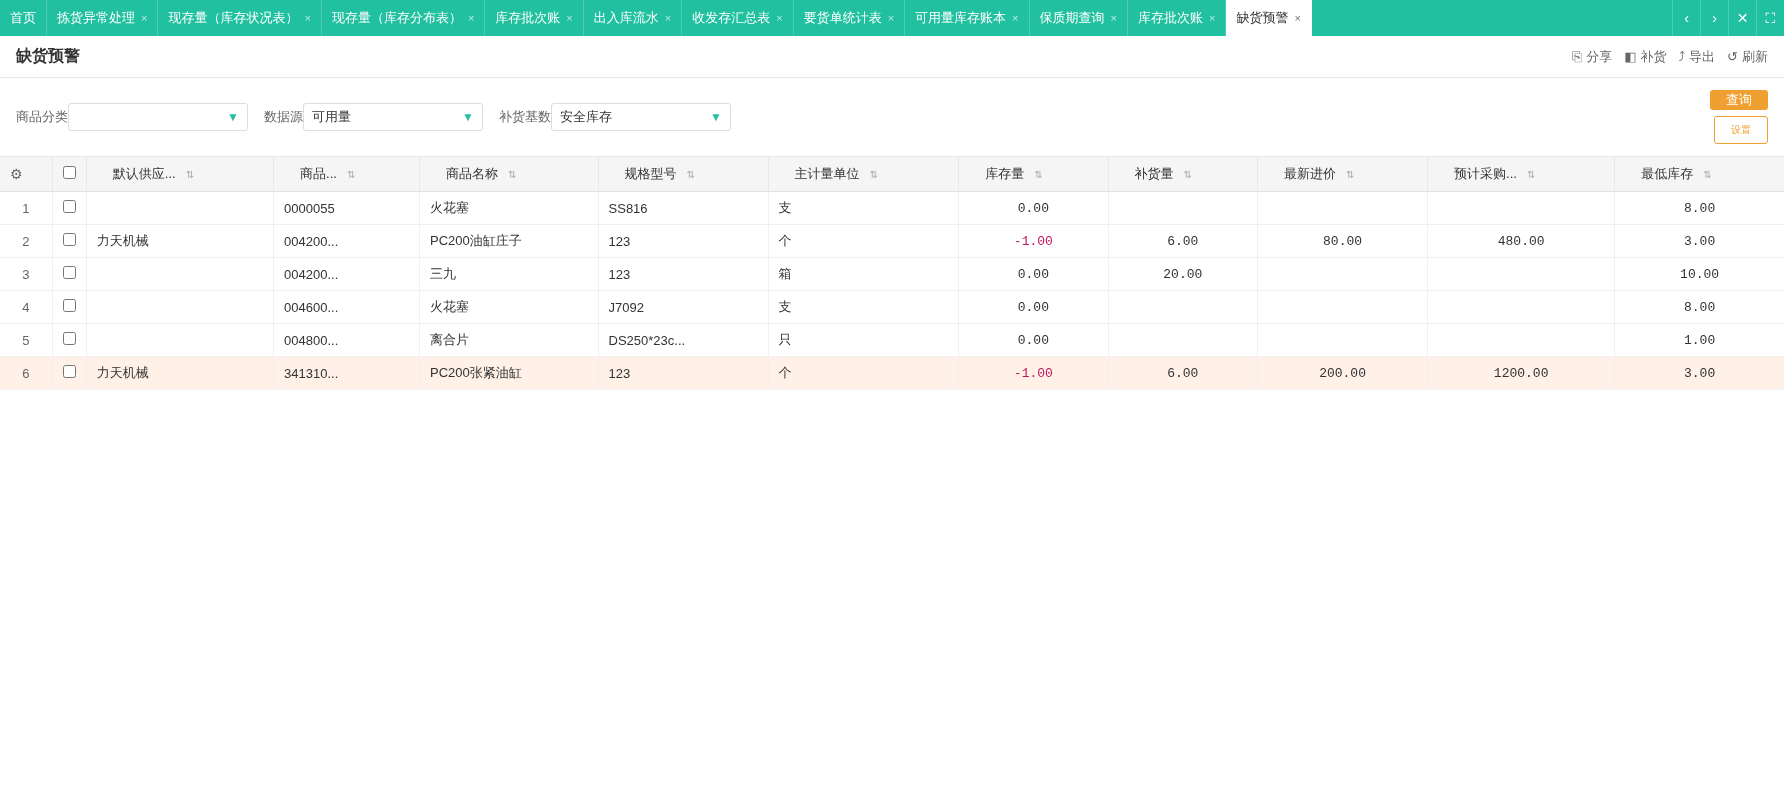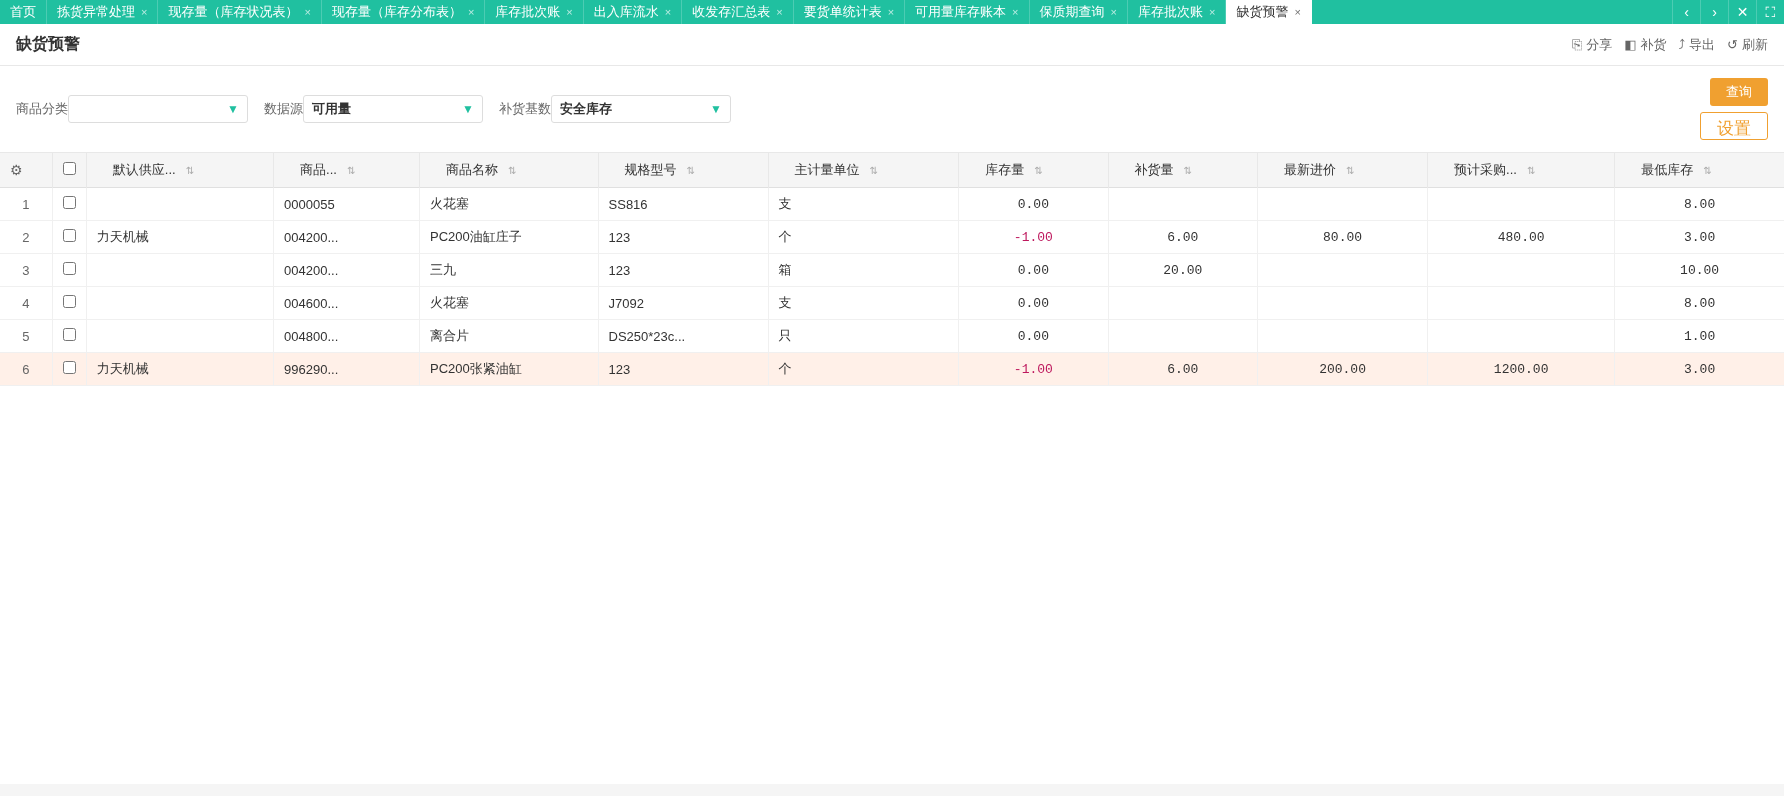--- a/index.html
+++ b/index.html
@@ -3,21 +3,21 @@
   <meta charset="utf-8">
   <style>
     * { box-sizing: border-box; margin: 0; padding: 0; font-family: 'Microsoft YaHei', Arial, sans-serif; font-size: 13px; }
     body { background: #f5f5f5; overflow-x: hidden; }
 
     
     .top-nav {
       display: flex;
       align-items: center;
       background: #20c0a0;
-      height: 24px;
+      height: 36px;
       overflow: hidden;
       position: relative;
     }
     .nav-tab {
       display: flex;
       align-items: center;
       height: 36px;
       padding: 0 10px;
       color: #fff;
       white-space: nowrap;
@@ -110,50 +110,50 @@
       align-items: center;
       border: 1px solid #ddd;
       border-radius: 3px;
       background: #fff;
       height: 28px;
       padding: 0 8px;
       min-width: 180px;
       cursor: pointer;
       gap: 4px;
     }
-    .filter-select-text { flex: 1; color: #999; font-weight: bold; }
+    .filter-select-text { flex: 1; color: #999; }
     .filter-select-arrow { color: #20c0a0; font-size: 12px; }
     .filter-select.has-value .filter-select-text { color: #333; }
 
     .filter-actions {
       margin-left: auto;
       display: flex;
       flex-direction: column;
       gap: 6px;
       align-items: flex-end;
     }
     .btn-query {
       background: #f0a030;
       color: #fff;
       border: none;
       border-radius: 3px;
       padding: 0 16px;
-      height: 28px;
+      height: 20px;
       cursor: pointer;
       font-size: 13px;
     }
     .btn-settings {
       background: #fff;
       color: #f0a030;
       border: 1px solid #f0a030;
       border-radius: 3px;
       padding: 4px 16px;
       height: 28px;
       cursor: pointer;
-      font-size: 17px;
+      font-size: 10px;
     }
 
     
     .table-wrapper {
       padding: 0;
       overflow-x: auto;
     }
     table {
       width: 100%;
       border-collapse: collapse;
@@ -459,21 +459,21 @@
     <td class="td-num"></td>
     <td class="td-num"></td>
     <td class="td-num">1.00</td>
   </tr>
           <tr class="highlighted">
     <td class="td-center row-num">6</td>
     <td class="checkbox-cell td-center">
       <input type="checkbox" style="">
     </td>
     <td>力天机械</td>
-    <td>996290...</td>
+    <td>341310...</td>
     <td>PC200张紧油缸</td>
     <td>123</td>
     <td>个</td>
     <td class="td-num negative">-1.00</td>
     <td class="td-num">6.00</td>
     <td class="td-num">200.00</td>
     <td class="td-num">1200.00</td>
     <td class="td-num">3.00</td>
   </tr>
         </tbody>

